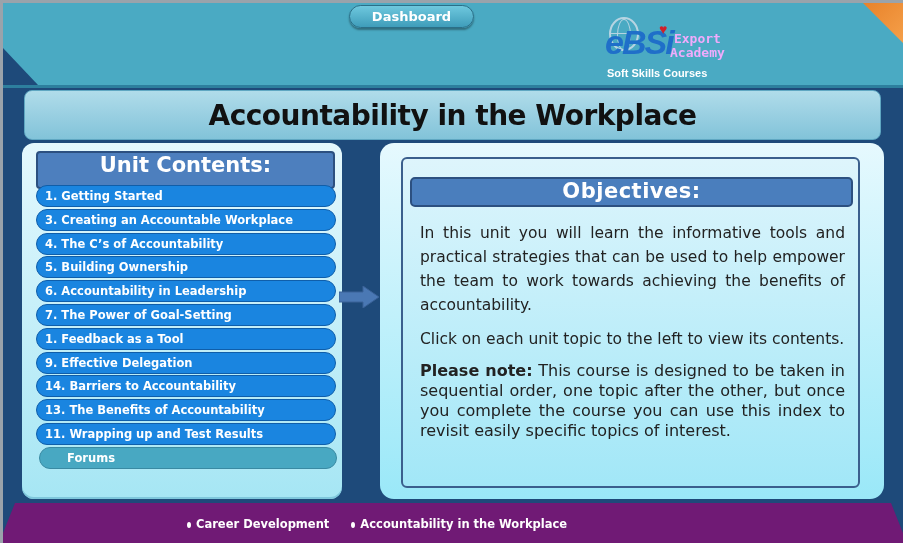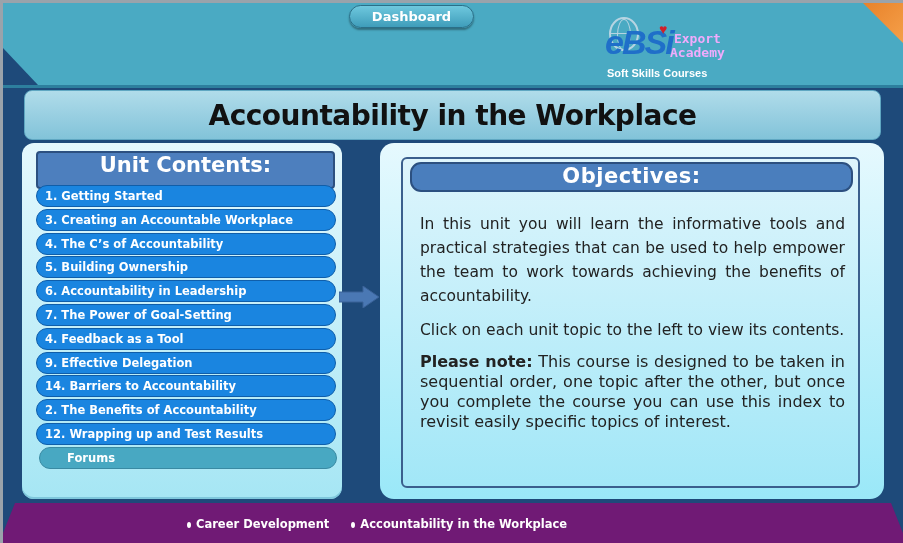--- a/index.html
+++ b/index.html
@@ -45,24 +45,24 @@
     .forums-item { display: block; height: 22px; margin-left: 3px; width: 298px; border-radius: 12px; background: #48a8c2; border: 1px solid #3a8aa3;
       color: #fff; font-weight: bold; font-size: 11.5px; line-height: 20px; padding-left: 27px; cursor: pointer; }
 
     .arrow { position: absolute; left: 336px; top: 283px; width: 40px; height: 22px; }
 
     
     .right-panel { position: absolute; left: 377px; top: 140px; width: 504px; height: 356px; border-radius: 14px;
       background: linear-gradient(#e6f9fe, #9ae8f8); }
     .objectives-box { position: absolute; left: 21px; top: 14px; width: 459px; height: 331px; border: 2px solid #3b5f8d; border-radius: 6px;
       background: linear-gradient(#def5fc, #a2e7f7); }
-    .objectives-header { position: absolute; left: 7px; top: 3px; width: 443px; height: 30px; background: #4a7ebd; border: 2px solid #2c5080; border-radius: 11px;
+    .objectives-header { position: absolute; left: 7px; top: 18px; width: 443px; height: 30px; background: #4a7ebd; border: 2px solid #2c5080; border-radius: 5px;
       color: #fff; font-weight: bold; font-size: 21px; text-align: center; line-height: 25px; letter-spacing: 0.5px; }
     .objectives-body { position: absolute; left: 17px; top: 53px; width: 425px; color: #222; text-align: justify; }
-    .obj-p1 { font-size: 15.5px; line-height: 24px; }
+    .obj-p1 { font-size: 15.5px; line-height: 24px; margin-top: 9px; }
     .obj-p2 { font-size: 15.5px; line-height: 24px; margin-top: 10px; }
     .obj-note { font-size: 16px; line-height: 20px; margin-top: 10px; }
     .obj-note b { font-weight: bold; }
 
     
     .footer { position: absolute; left: 0; top: 500px; width: 900px; height: 40px; background: #701a75;
       clip-path: polygon(12px 0, calc(100% - 12px) 0, 100% 30px, 100% 100%, 0 100%, 0 30px); }
     .footer-crumbs { position: absolute; left: 184px; top: 14px; color: #fff; font-size: 11.5px; font-weight: bold; }
     .footer-crumbs span.bullet { display: inline-block; width: 4px; height: 6px; border-radius: 50%; background: #fff; margin-right: 5px; vertical-align: middle; }
     .footer-crumbs .crumb { margin-right: 18px; cursor: pointer; }
@@ -94,25 +94,25 @@
 
   <div class="left-panel">
     <div class="unit-header">Unit Contents:</div>
     <div class="unit-list">
       <div class="unit-item">1. Getting Started</div>
       <div class="unit-item">3. Creating an Accountable Workplace</div>
       <div class="unit-item">4. The C’s of Accountability</div>
       <div class="unit-item">5. Building Ownership</div>
       <div class="unit-item">6. Accountability in Leadership</div>
       <div class="unit-item">7. The Power of Goal-Setting</div>
-      <div class="unit-item">4. Feedback as a Tool</div>
+      <div class="unit-item">1. Feedback as a Tool</div>
       <div class="unit-item">9. Effective Delegation</div>
       <div class="unit-item">14. Barriers to Accountability</div>
-      <div class="unit-item">2. The Benefits of Accountability</div>
-      <div class="unit-item">12. Wrapping up and Test Results</div>
+      <div class="unit-item">13. The Benefits of Accountability</div>
+      <div class="unit-item">11. Wrapping up and Test Results</div>
       <div class="forums-item">Forums</div>
     </div>
   </div>
 
   <svg class="arrow" viewBox="0 0 40 22">
     <path d="M0 6 H24 V0 L40 11 L24 22 V16 H0 Z" fill="#4a78b4" stroke="#3a6298" stroke-width="1"></path>
   </svg>
 
   <div class="right-panel">
     <div class="objectives-box">

